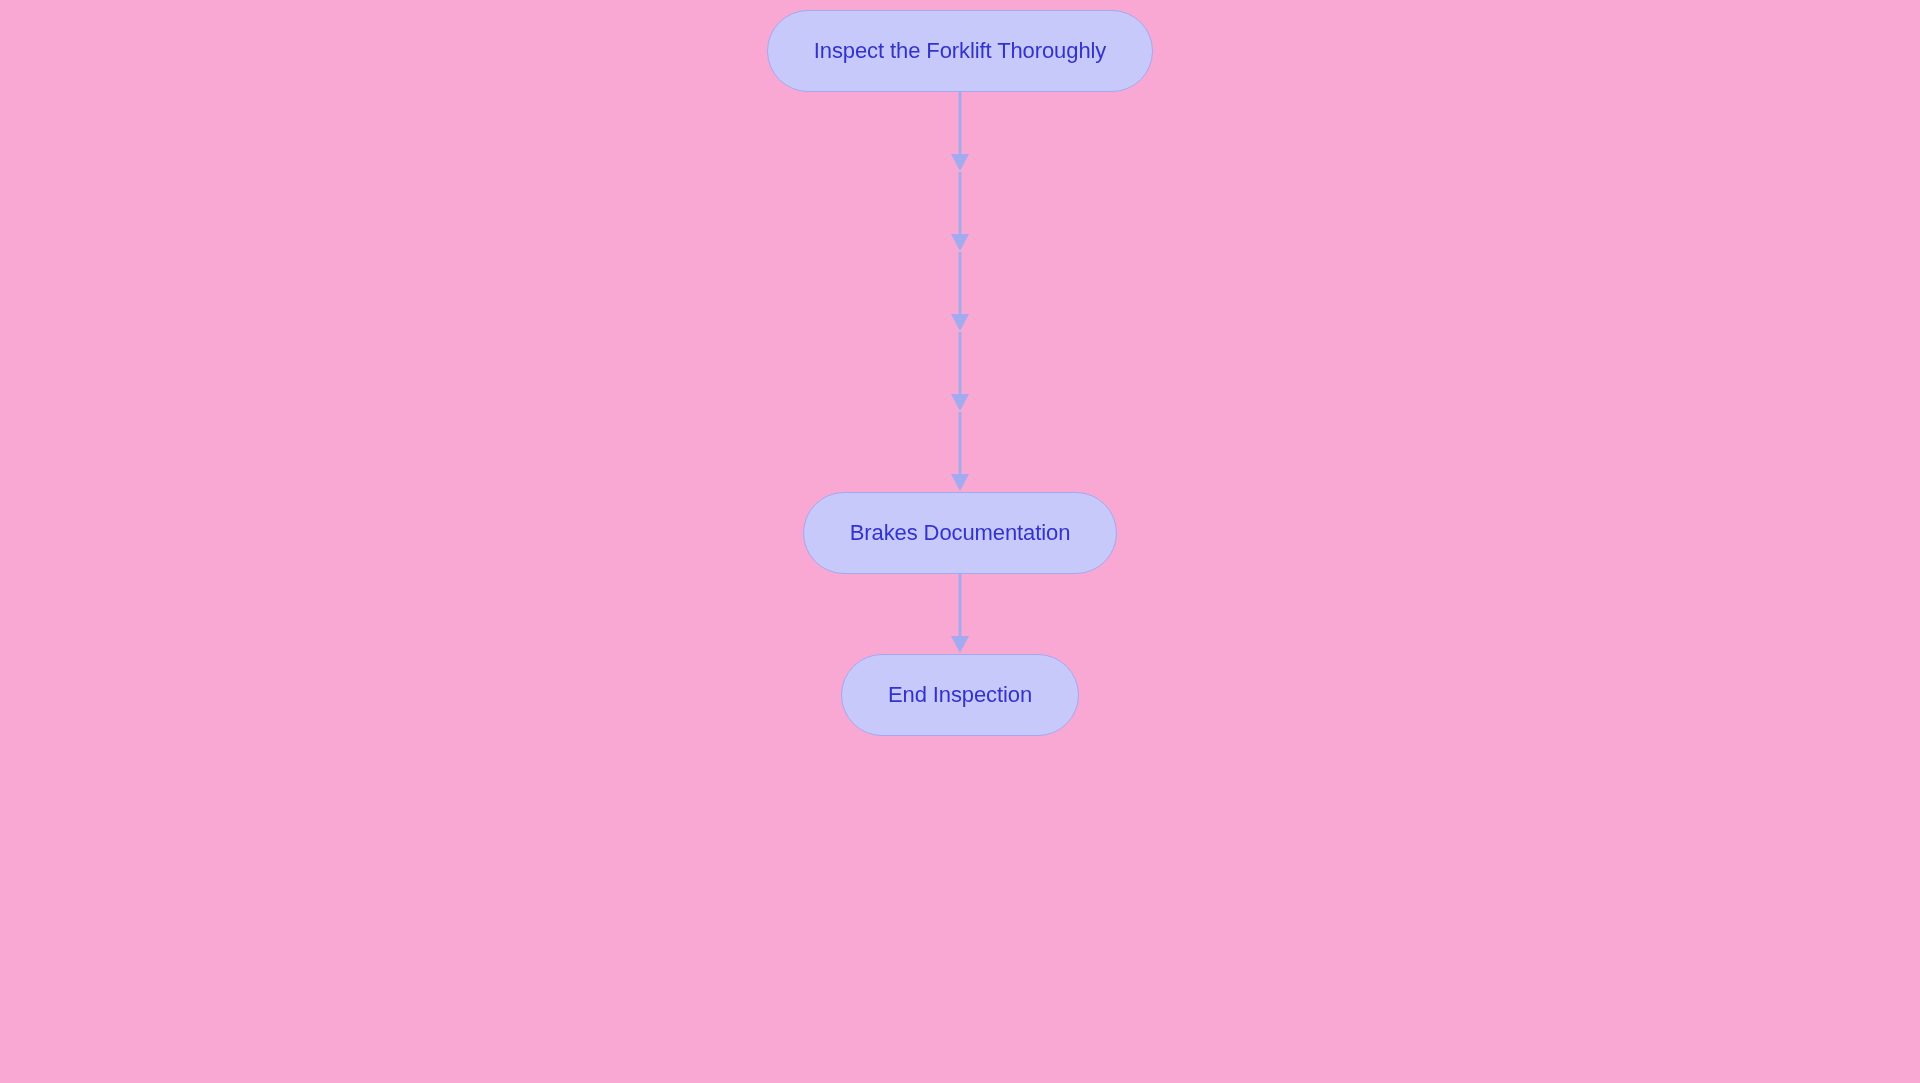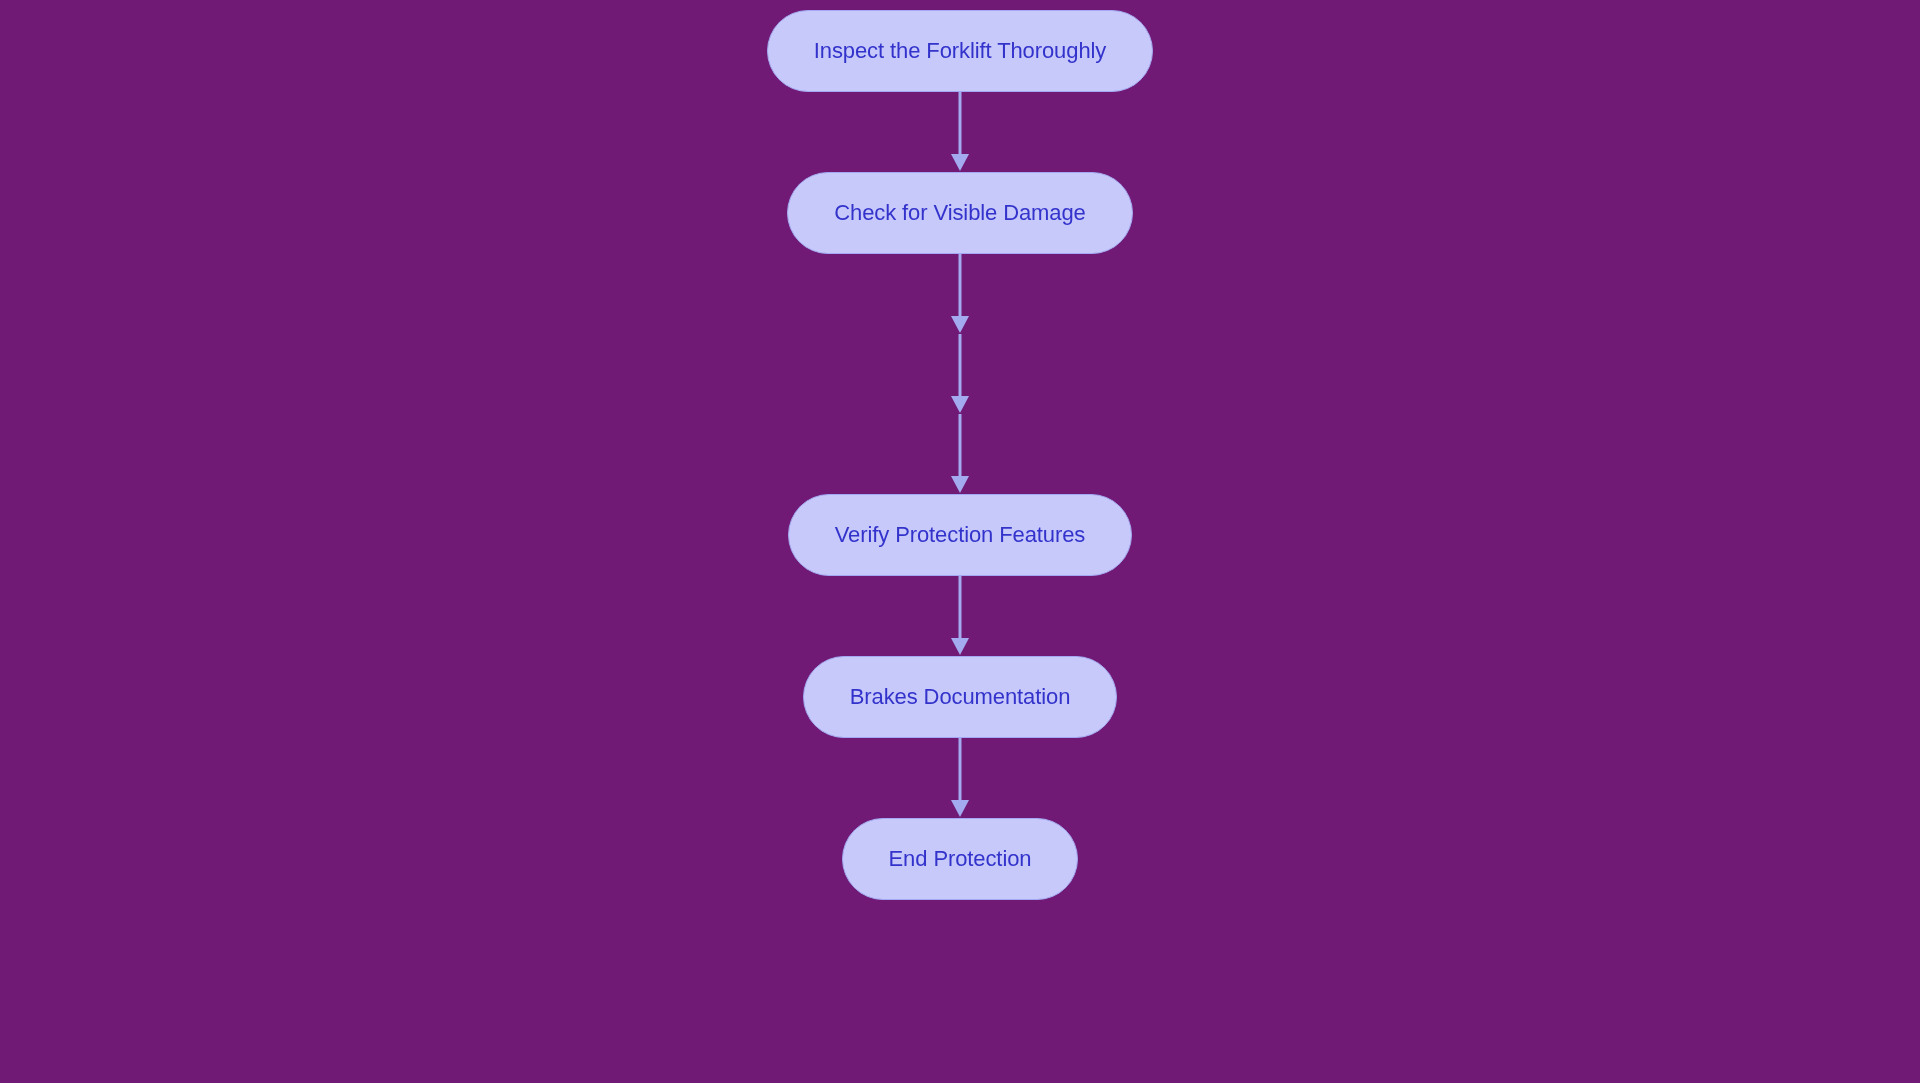--- a/index.html
+++ b/index.html
@@ -12,21 +12,21 @@
     height: 1083px;
     background: #ffffff;
     font-family: "Liberation Sans", sans-serif;
     overflow: hidden;
   }
 
   #flowchart-canvas {
     position: relative;
     width: 1920px;
     height: 1083px;
-    background: #701a75;
+    background: #f9a8d4;
   }
 
   .flow-column {
     position: absolute;
     left: 0;
     top: 0;
     width: 1920px;
     height: 1083px;
     display: flex;
     flex-direction: column;
@@ -98,57 +98,51 @@
 
     <div class="flow-node">
       <span class="flow-node-label">Inspect the Forklift Thoroughly</span>
     </div>
 
     <div class="flow-connector">
       <span class="conn-line"></span>
       <span class="conn-head"></span>
     </div>
 
-    <div class="flow-node">
-      <span class="flow-node-label">Check for Visible Damage</span>
+
+    <div class="flow-connector">
+      <span class="conn-line"></span>
+      <span class="conn-head"></span>
     </div>
+
 
     <div class="flow-connector">
       <span class="conn-line"></span>
       <span class="conn-head"></span>
     </div>
 
 
     <div class="flow-connector">
       <span class="conn-line"></span>
       <span class="conn-head"></span>
     </div>
 
 
     <div class="flow-connector">
       <span class="conn-line"></span>
       <span class="conn-head"></span>
     </div>
 
     <div class="flow-node">
-      <span class="flow-node-label">Verify Protection Features</span>
-    </div>
-
-    <div class="flow-connector">
-      <span class="conn-line"></span>
-      <span class="conn-head"></span>
-    </div>
-
-    <div class="flow-node">
       <span class="flow-node-label">Brakes Documentation</span>
     </div>
 
     <div class="flow-connector">
       <span class="conn-line"></span>
       <span class="conn-head"></span>
     </div>
 
     <div class="flow-node">
-      <span class="flow-node-label">End Protection</span>
+      <span class="flow-node-label">End Inspection</span>
     </div>
 
   </div>
 </div>
 
 </body></html>

